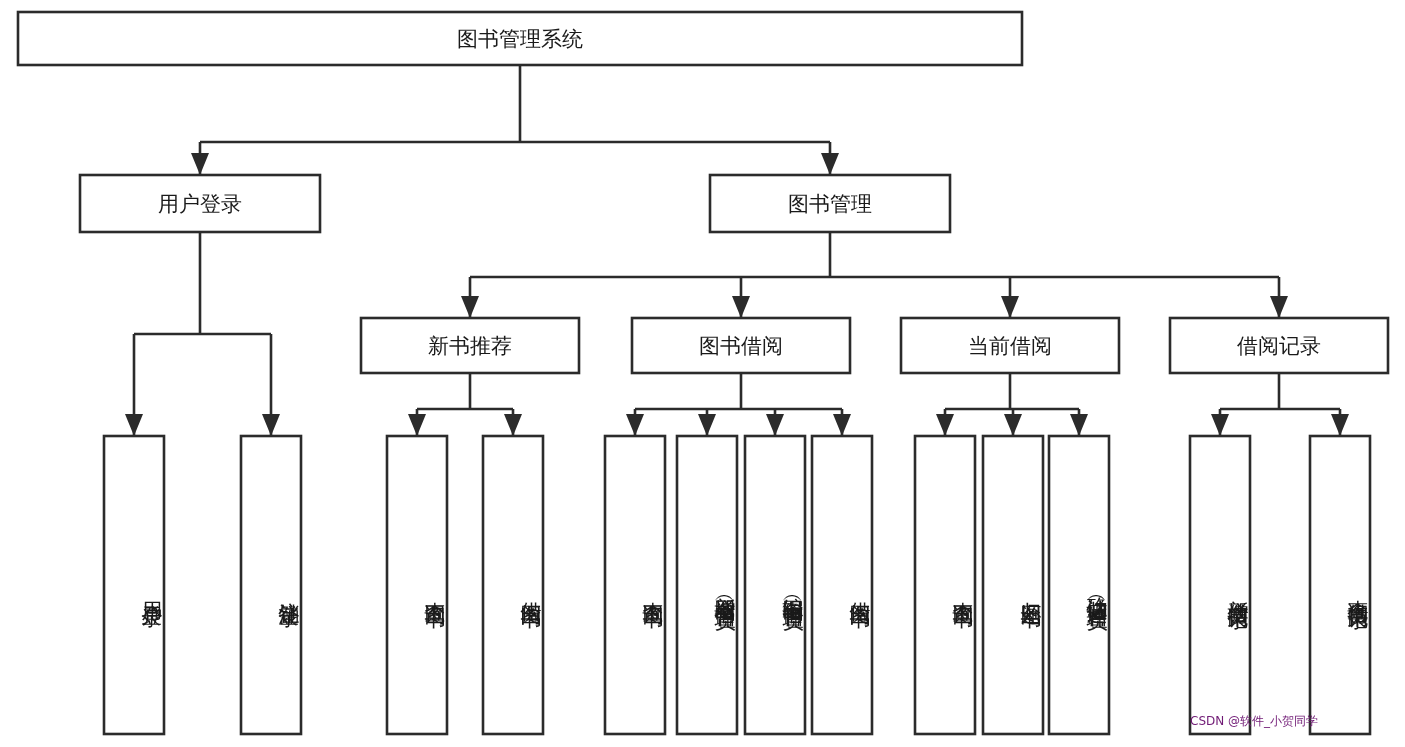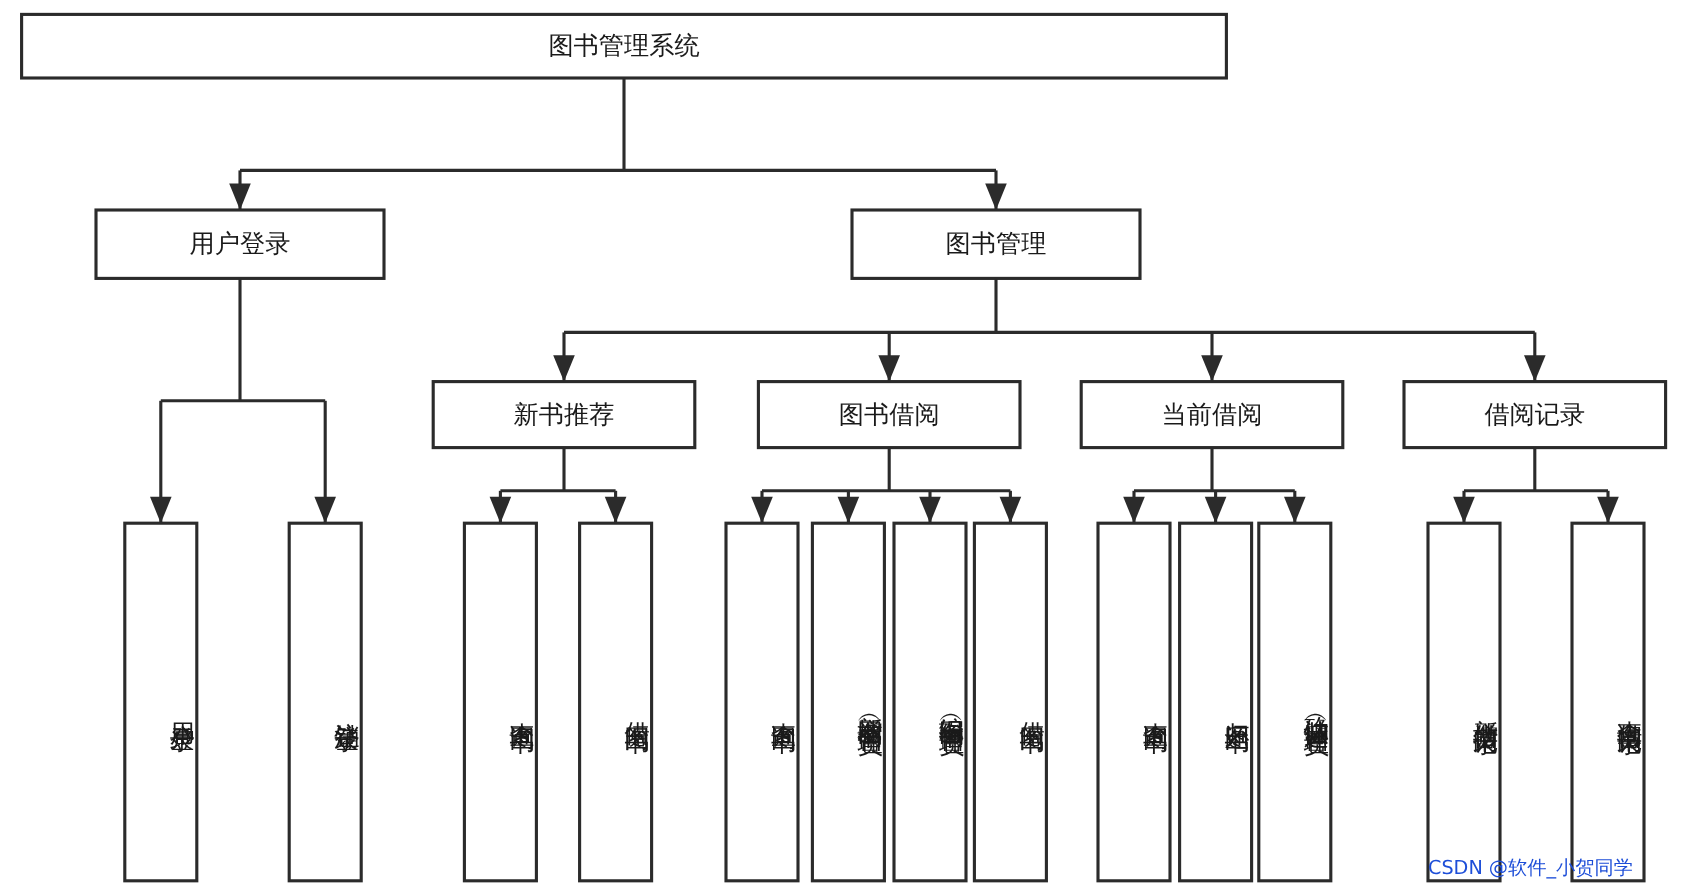--- a/index.html
+++ b/index.html
@@ -59,22 +59,22 @@
     letter-spacing: 2px;
     white-space: nowrap;
     display: flex;
     align-items: flex-start;
     justify-content: center;
     pointer-events: none;
   }
   .watermark {
     position: absolute;
     font-family: "DejaVu Sans", "Liberation Sans", sans-serif;
-    font-size: 16px;
-    color: #1d4ed8;
+    font-size: 12px;
+    color: #701a75;
     white-space: nowrap;
   }
 </style>
 </head>
 <body>
 
 <div id="diagram-root">
 
   <svg id="flow" viewBox="0 0 1405 747">
     <g id="edges-layer">

